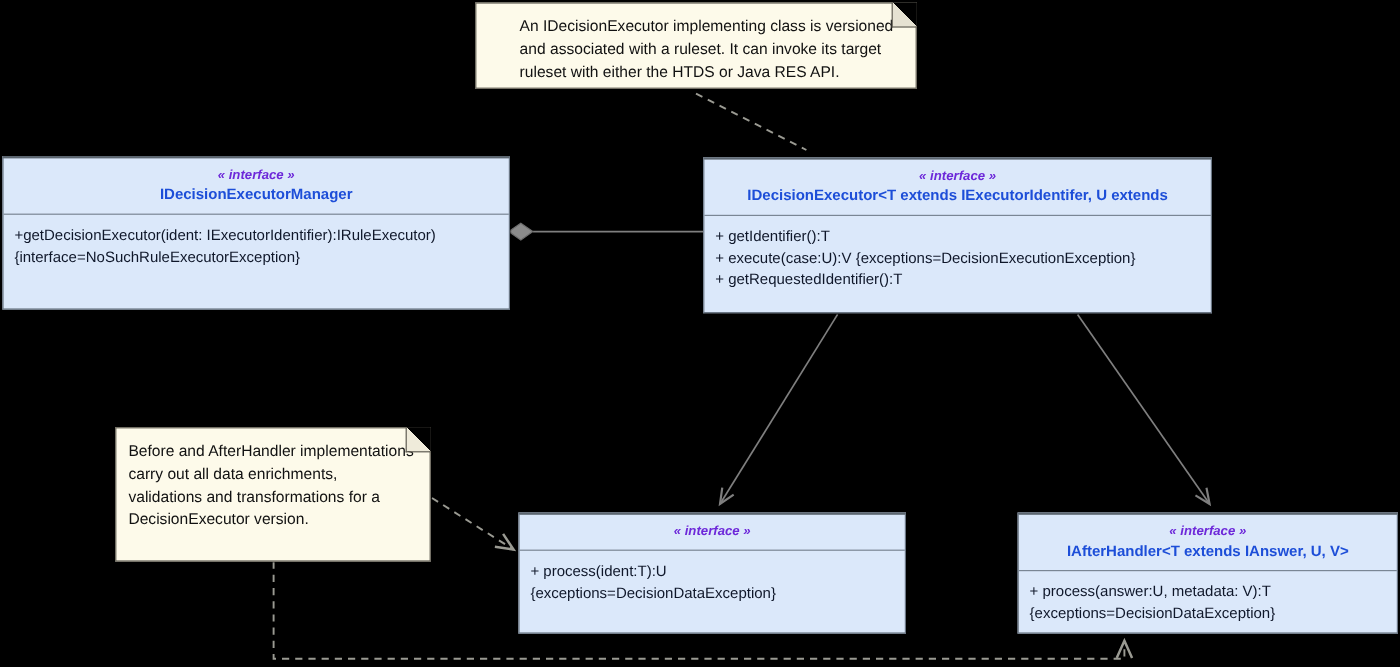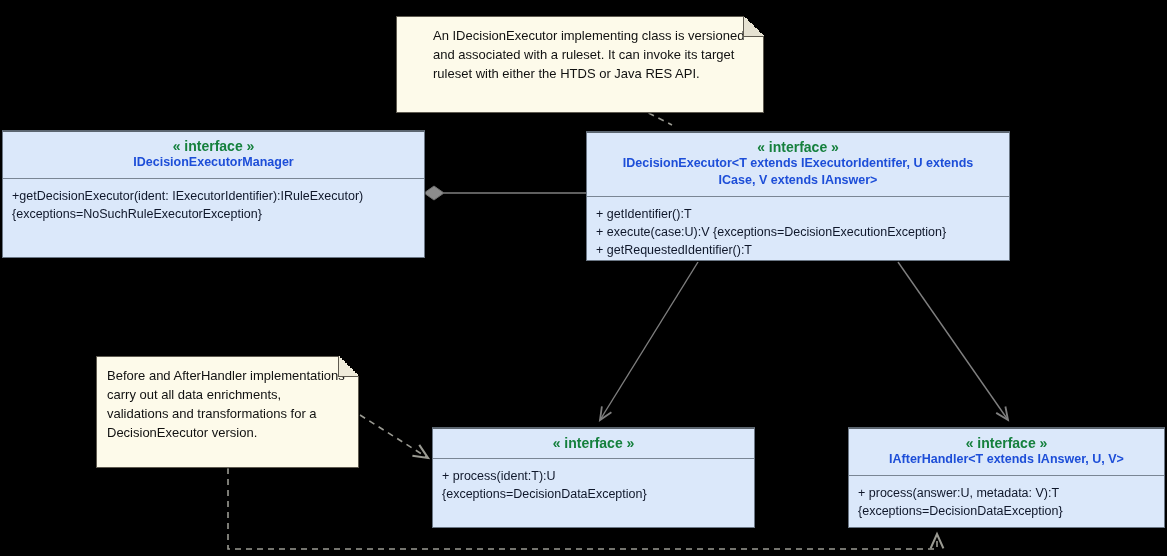--- a/index.html
+++ b/index.html
@@ -26,23 +26,24 @@
     box-shadow: 1px 1px 0 rgba(0,0,0,0.35);
   }
   .uml-header {
     box-sizing: border-box;
     text-align: center;
     padding: 6px 8px 7px 8px;
     border-bottom: 1px solid #7a8694;
   }
   .stereotype {
     display: block;
+    font-style: italic;
     font-weight: bold;
-    font-size: 14px;
-    color: #15803d;
+    font-size: 11px;
+    color: #6d28d9;
     line-height: 16px;
   }
   .cls-name {
     display: block;
     font-weight: bold;
     font-size: 12.5px;
     color: #1d4ed8;
     line-height: 17px;
     padding: 0 4px;
   }
@@ -132,41 +133,40 @@
 
     <g>
       <line x1="360" y1="415" x2="428" y2="458" stroke="#9a9a92" stroke-width="1.6" stroke-dasharray="6,5" marker-end="url(#openArrowLight)"></line>
     </g>
 
     <g>
       <polyline points="228,468 228,549 937,549 937,534" fill="none" stroke="#9a9a92" stroke-width="1.6" stroke-dasharray="6,5" marker-end="url(#openArrowLight)"></polyline>
     </g>
   </svg>
 
-  <div class="uml-note" id="note-executor" style="left:396px; top:16px; width:368px; height:97px;padding-left:36px;">
+  <div class="uml-note" id="note-executor" style="left:396px; top:2px; width:368px; height:72px;padding-left:36px;">
     <span class="note-fold"></span>
     <span class="note-text">An IDecisionExecutor implementing class is versioned and associated with a ruleset. It can invoke its target ruleset with either the HTDS or Java RES API.</span>
   </div>
 
   <div class="uml-class" id="decision-executor-manager" style="left:2px; top:130px; width:423px; height:128px;">
     <div class="uml-header">
       <span class="stereotype">« interface »</span>
       <span class="cls-name">IDecisionExecutorManager</span>
     </div>
     <div class="uml-body">
       <span class="member">+getDecisionExecutor(ident: IExecutorIdentifier):IRuleExecutor)</span>
-      <span class="member">{exceptions=NoSuchRuleExecutorException}</span>
+      <span class="member">{interface=NoSuchRuleExecutorException}</span>
     </div>
   </div>
 
   <div class="uml-class" id="decision-executor" style="left:586px; top:131px; width:424px; height:130px;">
     <div class="uml-header">
       <span class="stereotype">« interface »</span>
       <span class="cls-name">IDecisionExecutor&lt;T extends IExecutorIdentifer, U extends</span>
-      <span class="cls-name">ICase, V extends IAnswer&gt;</span>
     </div>
     <div class="uml-body">
       <span class="member">+ getIdentifier():T</span>
       <span class="member">+ execute(case:U):V {exceptions=DecisionExecutionException}</span>
       <span class="member">+ getRequestedIdentifier():T</span>
     </div>
   </div>
 
   <div class="uml-note" id="note-handlers" style="left:96px; top:356px; width:263px; height:112px;">
     <span class="note-fold light"></span>

